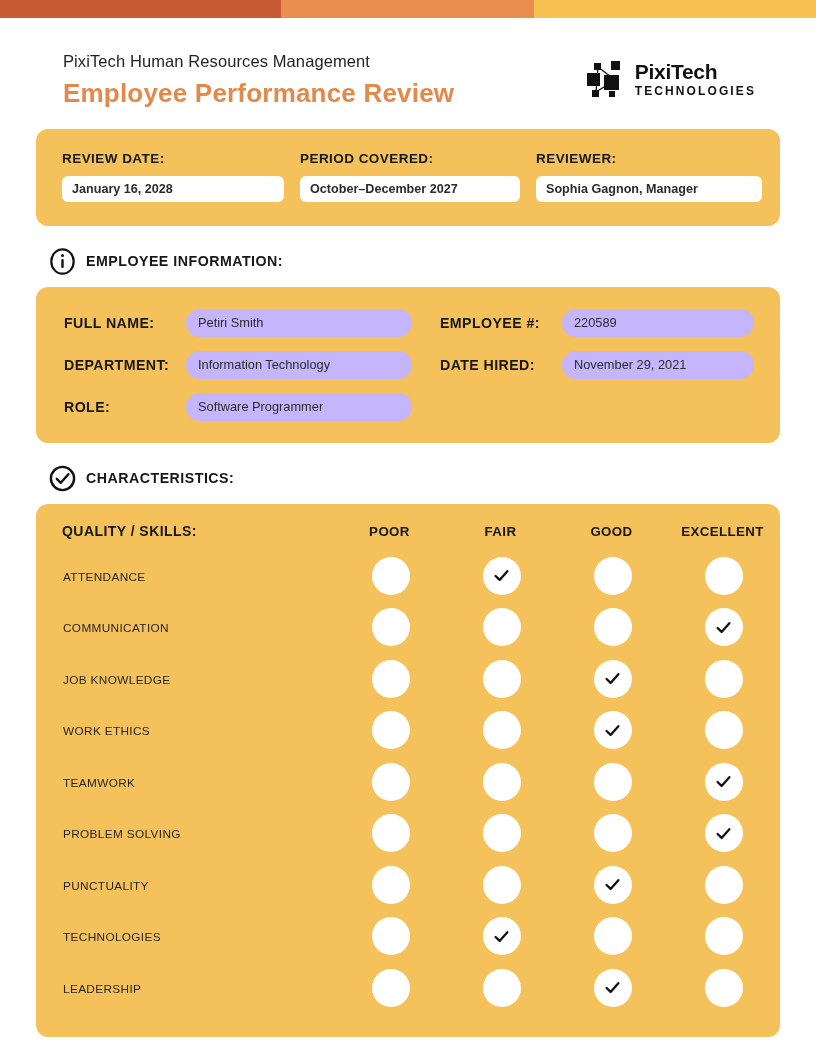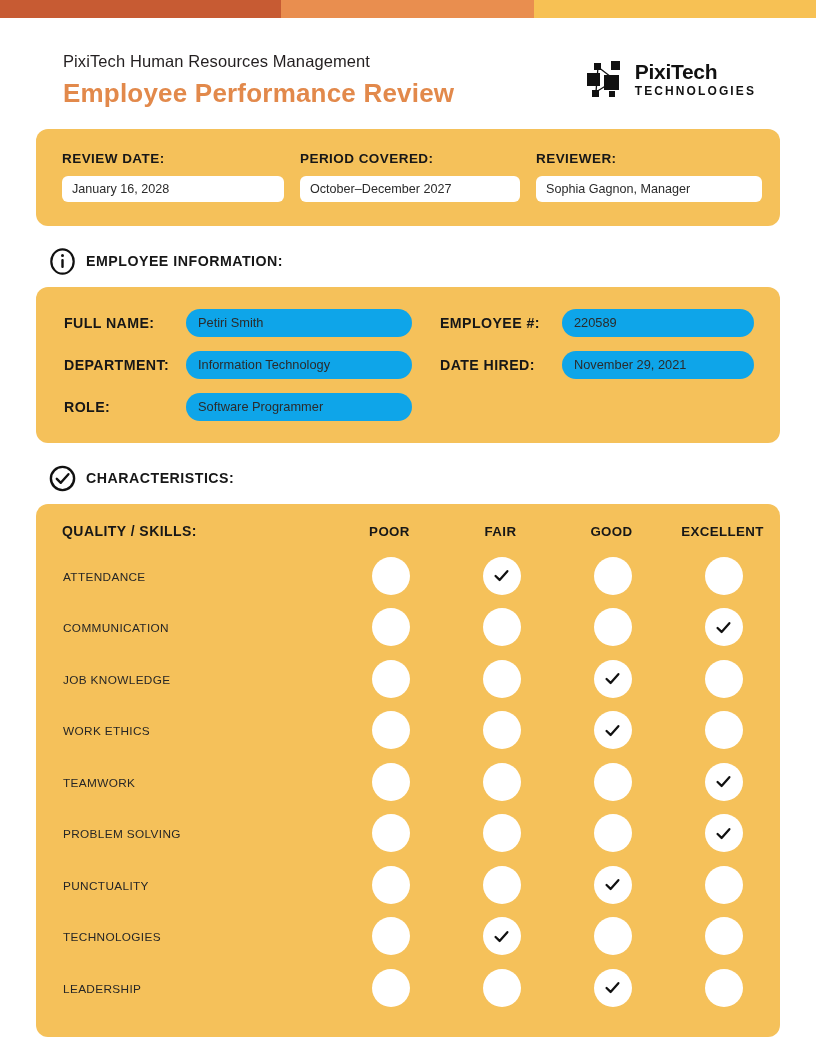--- a/index.html
+++ b/index.html
@@ -55,21 +55,21 @@
   .meta-col.c2 { width:232px; }
   .meta-col.c3 { width:auto; }
   .meta-label {
     font-size:13.5px; font-weight:700; letter-spacing:0.45px; color:#171717;
     margin-bottom:10px;
   }
   .field {
     background:#ffffff; border-radius:6px;
     height:26px; display:flex; align-items:center;
     padding:0 10px; font-size:12.6px; color:#2b2b2b;
-    white-space:nowrap; overflow:hidden;
+    white-space:nowrap; overflow:hidden;font-weight:bold;
   }
   .meta-col.c1 .field { width:222px; }
   .meta-col.c2 .field { width:220px; }
   .meta-col.c3 .field { width:226px; }
 
   
   .section-head {
     display:flex; align-items:center; gap:10px;
     margin:22px 0 12px 49px;
   }
@@ -81,21 +81,21 @@
   .emp-row { display:flex; align-items:center; margin-bottom:14px; }
   .emp-row:last-child { margin-bottom:0; }
   .emp-cell { display:flex; align-items:center; }
   .emp-cell.left { width:406px; }
   .emp-label {
     font-size:14.2px; font-weight:700; letter-spacing:0.4px; color:#171717;
   }
   .emp-cell.left .emp-label { width:122px; }
   .emp-cell.right .emp-label { width:122px; }
   .emp-field {
-    background:#0ea5e9; border-radius:16px;
+    background:#c4b5fd; border-radius:16px;
     height:28px; display:flex; align-items:center;
     padding:0 12px; font-size:12.8px; color:#2b2b2b; white-space:nowrap;
   }
   .emp-cell.left .emp-field { width:226px; }
   .emp-cell.right .emp-field { width:192px; }
 
   
   .char-panel { padding:18px 0 24px 0; }
   .char-head, .char-row { display:flex; align-items:center; }
   .char-head { margin-bottom:10px; }

